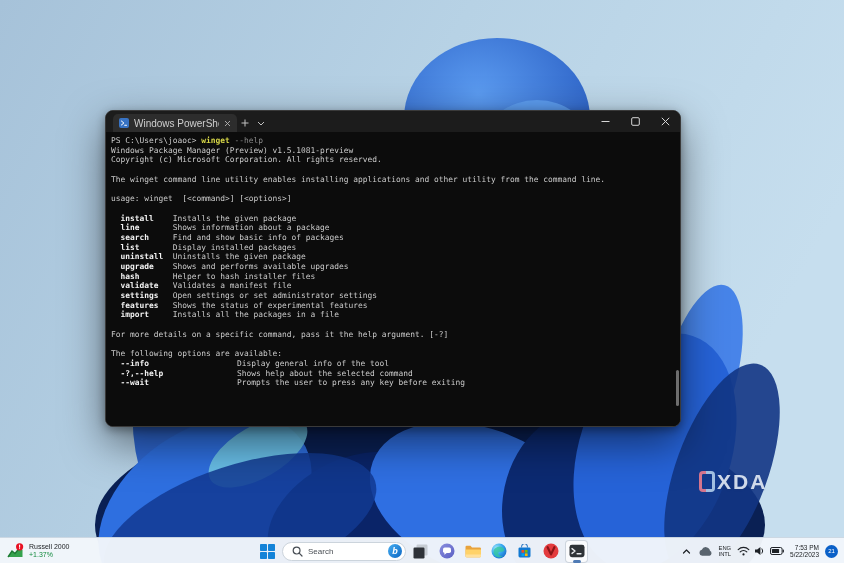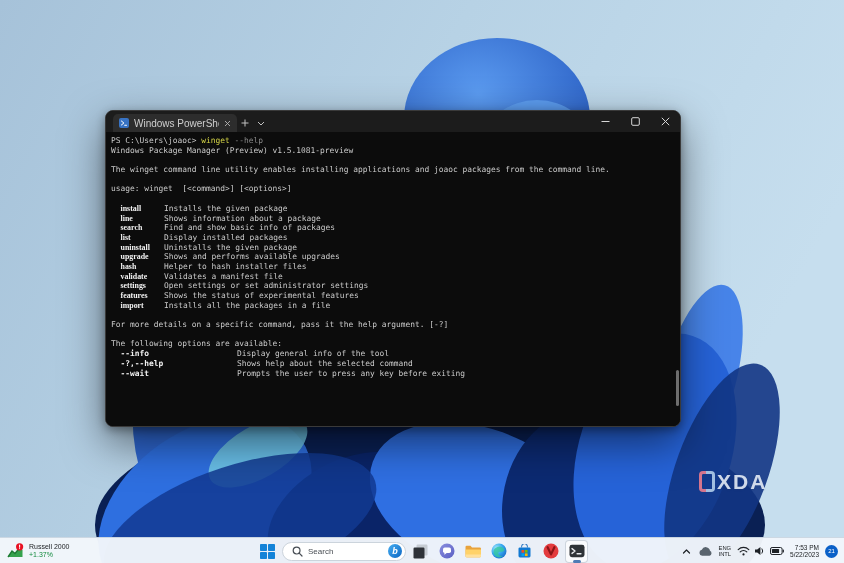--- a/index.html
+++ b/index.html
@@ -27,24 +27,24 @@
   .tab-title { color:#cfcfcf; font-size:10px; flex:1; white-space:nowrap; overflow:hidden;text-align:right; }
   .tab-btn, .bar-btn { display:flex; align-items:center; justify-content:center; }
   .bar-btn { width:16px; height:18px; }
   .win-controls { margin-left:auto; display:flex; height:21px; }
   .wc { width:30px; height:21px; display:flex; align-items:center; justify-content:center; }
 
   .term-body { position:absolute; top:21px; left:0; right:0; bottom:0; background:#0c0c0c;
                padding:4px 0 0 5px; font-family:"DejaVu Sans Mono", monospace; font-size:7.9px;
                line-height:9.7px; color:#cccccc; }
   .tline { white-space:pre; height:9.7px; }
-  .prompt-cmd { color:#d7d748; font-weight:normal;text-align:right; }
+  .prompt-cmd { color:#d7d748; font-weight:bold;text-align:right; }
   .prompt-arg { color:#8a8a8a; }
   .trow { padding-left:2ch; }
-  .cmd-name { display:inline-block; width:11ch; font-weight:bold; color:#f2f2f2;font-family:Liberation Serif, serif; }
+  .cmd-name { display:inline-block; width:11ch; font-weight:bold; color:#f2f2f2; }
   .opt-name { display:inline-block; width:24.5ch; font-weight:bold; color:#f2f2f2; }
   .scroll-thumb { position:absolute; right:1px; top:259px; width:3px; height:36px; background:#6e6e6e; border-radius:2px; }
 
   
   .taskbar { position:absolute; left:0; right:0; bottom:0; height:26px;
              background:rgba(242,246,251,.97); border-top:1px solid rgba(175,192,208,.55); }
   .tb-left { position:absolute; left:7px; top:0; height:26px; display:flex; align-items:center; gap:5px; }
   .stock-text { display:flex; flex-direction:column; justify-content:center; line-height:8px; }
   .stock-name { font-size:7px; color:#1b1e21; }
   .stock-change { font-size:7px; color:#128a3e; }
@@ -155,22 +155,23 @@
         <svg width="9" height="9" viewBox="0 0 9 9">
             <path d="M0.8 0.8 L8.2 8.2 M8.2 0.8 L0.8 8.2" stroke="#d6d6d6" stroke-width="1"></path>
           </svg>
       </span>
     </div>
   </div>
 
   <div class="term-body">
     <div class="tline"><span>PS C:\Users\joaoc&gt; </span><span class="prompt-cmd">winget</span><span class="prompt-arg"> --help</span></div>
     <div class="tline">Windows Package Manager (Preview) v1.5.1081-preview</div>
-    <div class="tline"></div>
-    <div class="tline">The winget command line utility enables installing applications and joaoc packages from the command line.</div>
+    <div class="tline">Copyright (c) Microsoft Corporation. All rights reserved.</div>
+    <div class="tline"></div>
+    <div class="tline">The winget command line utility enables installing applications and other utility from the command line.</div>
     <div class="tline"></div>
     <div class="tline">usage: winget  [&lt;command&gt;] [&lt;options&gt;]</div>
     <div class="tline"></div>
 
     <div>
         <div class="tline trow"><span class="cmd-name">install</span><span>Installs the given package</span></div>
         <div class="tline trow"><span class="cmd-name">line</span><span>Shows information about a package</span></div>
         <div class="tline trow"><span class="cmd-name">search</span><span>Find and show basic info of packages</span></div>
         <div class="tline trow"><span class="cmd-name">list</span><span>Display installed packages</span></div>
         <div class="tline trow"><span class="cmd-name">uninstall</span><span>Uninstalls the given package</span></div>

